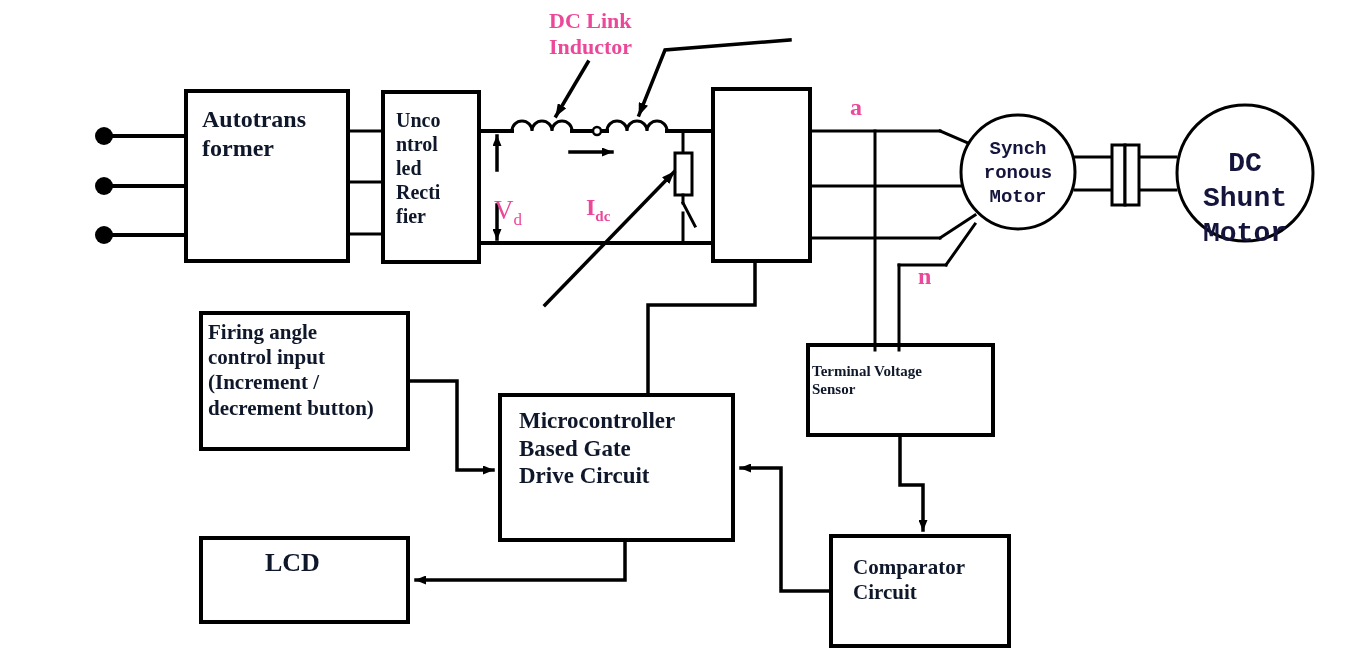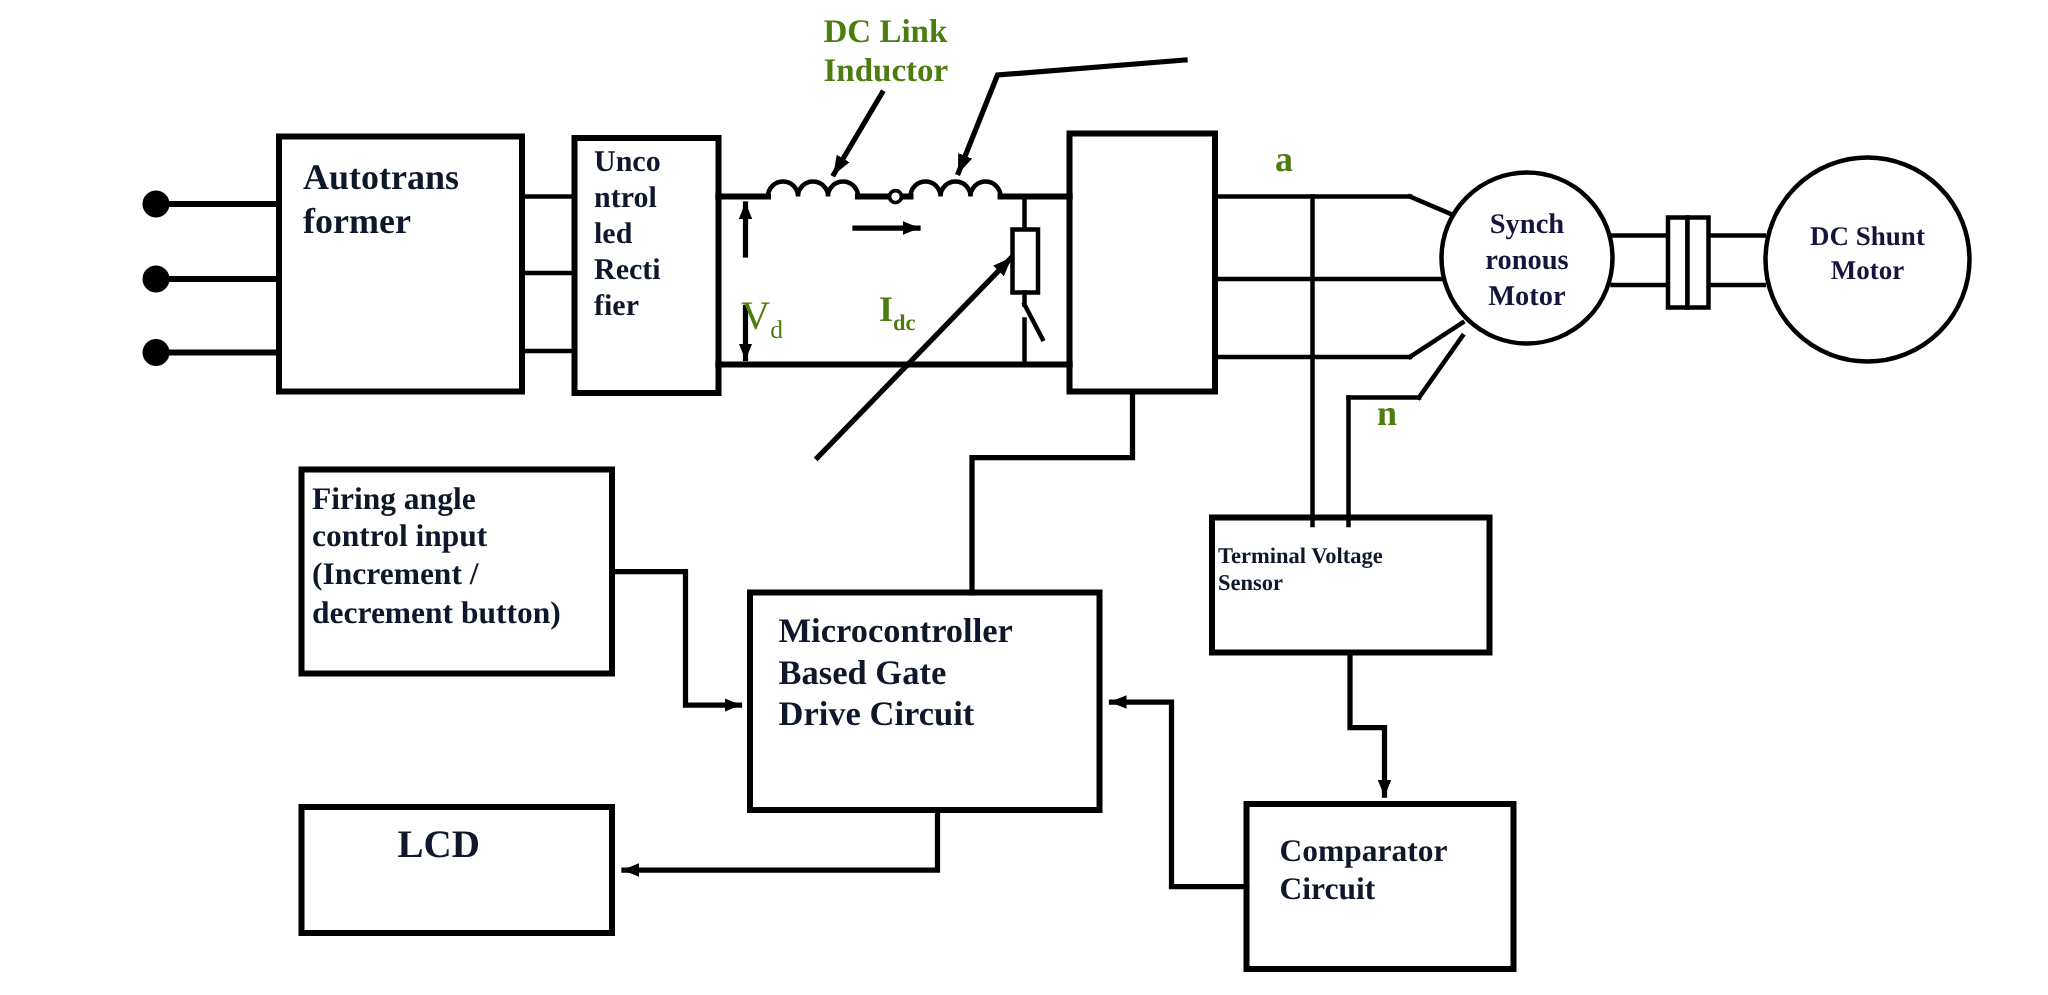--- a/index.html
+++ b/index.html
@@ -21,38 +21,38 @@
   svg.layer {
     position: absolute;
     left: 0;
     top: 0;
     width: 1365px;
     height: 663px;
   }
   .lbl {
     position: absolute;
     font-family: "Liberation Serif", "DejaVu Serif", serif;
-    color: #4d7c0f;
+    color: #ec4899;
     line-height: 1.18;
     white-space: pre-line;
   }
   .lbl.bold {
     font-weight: bold;
   }
   .box-text {
     position: absolute;
     font-family: "Liberation Serif", "DejaVu Serif", serif;
     font-weight: bold;
     color: #0f172a;
     line-height: 1.2;
     white-space: pre-line;
   }
   .circ-text {
     position: absolute;
-    font-family: Liberation Serif, serif;
+    font-family: Liberation Mono, monospace;
     font-weight: bold;
     color: #14143c;
     text-align: center;
     line-height: 1.25;
     white-space: pre-line;
   }
 </style>
 </head>
 <body>
 
@@ -177,21 +177,21 @@
       <rect x="500" y="395" width="233" height="145" stroke-width="4"></rect>
       <rect x="201" y="538" width="207" height="84" stroke-width="4"></rect>
 
     </g>
   </svg>
 
 
   <div class="box-text" style="left:202px; top:105px; font-size:24px;">Autotrans
 former</div>
 
-  <div class="box-text" style="left:396px; top:96px; font-size:20px;">Unco
+  <div class="box-text" style="left:396px; top:108px; font-size:20px;">Unco
 ntrol
 led
 Recti
 fier</div>
 
 
   <div class="lbl bold" style="left:549px; top:8px; font-size:22px;">DC Link
 Inductor</div>
 
 
@@ -205,21 +205,21 @@
   </div>
 
   <div class="lbl bold" style="left:850px; top:93px; font-size:24px;">a</div>
 
   <div class="lbl bold" style="left:918px; top:262px; font-size:24px;">n</div>
 
   <div class="circ-text" style="left:968px; top:138px; width:100px; font-size:19px;">Synch
 ronous
 Motor</div>
 
-  <div class="circ-text" style="left:1180px; top:146px; width:130px; font-size:18px;">DC Shunt
+  <div class="circ-text" style="left:1180px; top:146px; width:130px; font-size:28px;">DC Shunt
 Motor</div>
 
   <div class="box-text" style="left:208px; top:320px; font-size:21px;">Firing angle
 control input
 (Increment /
 decrement button)</div>
 
   <div class="box-text" style="left:519px; top:407px; font-size:23px;">Microcontroller
 Based Gate
 Drive Circuit</div>

